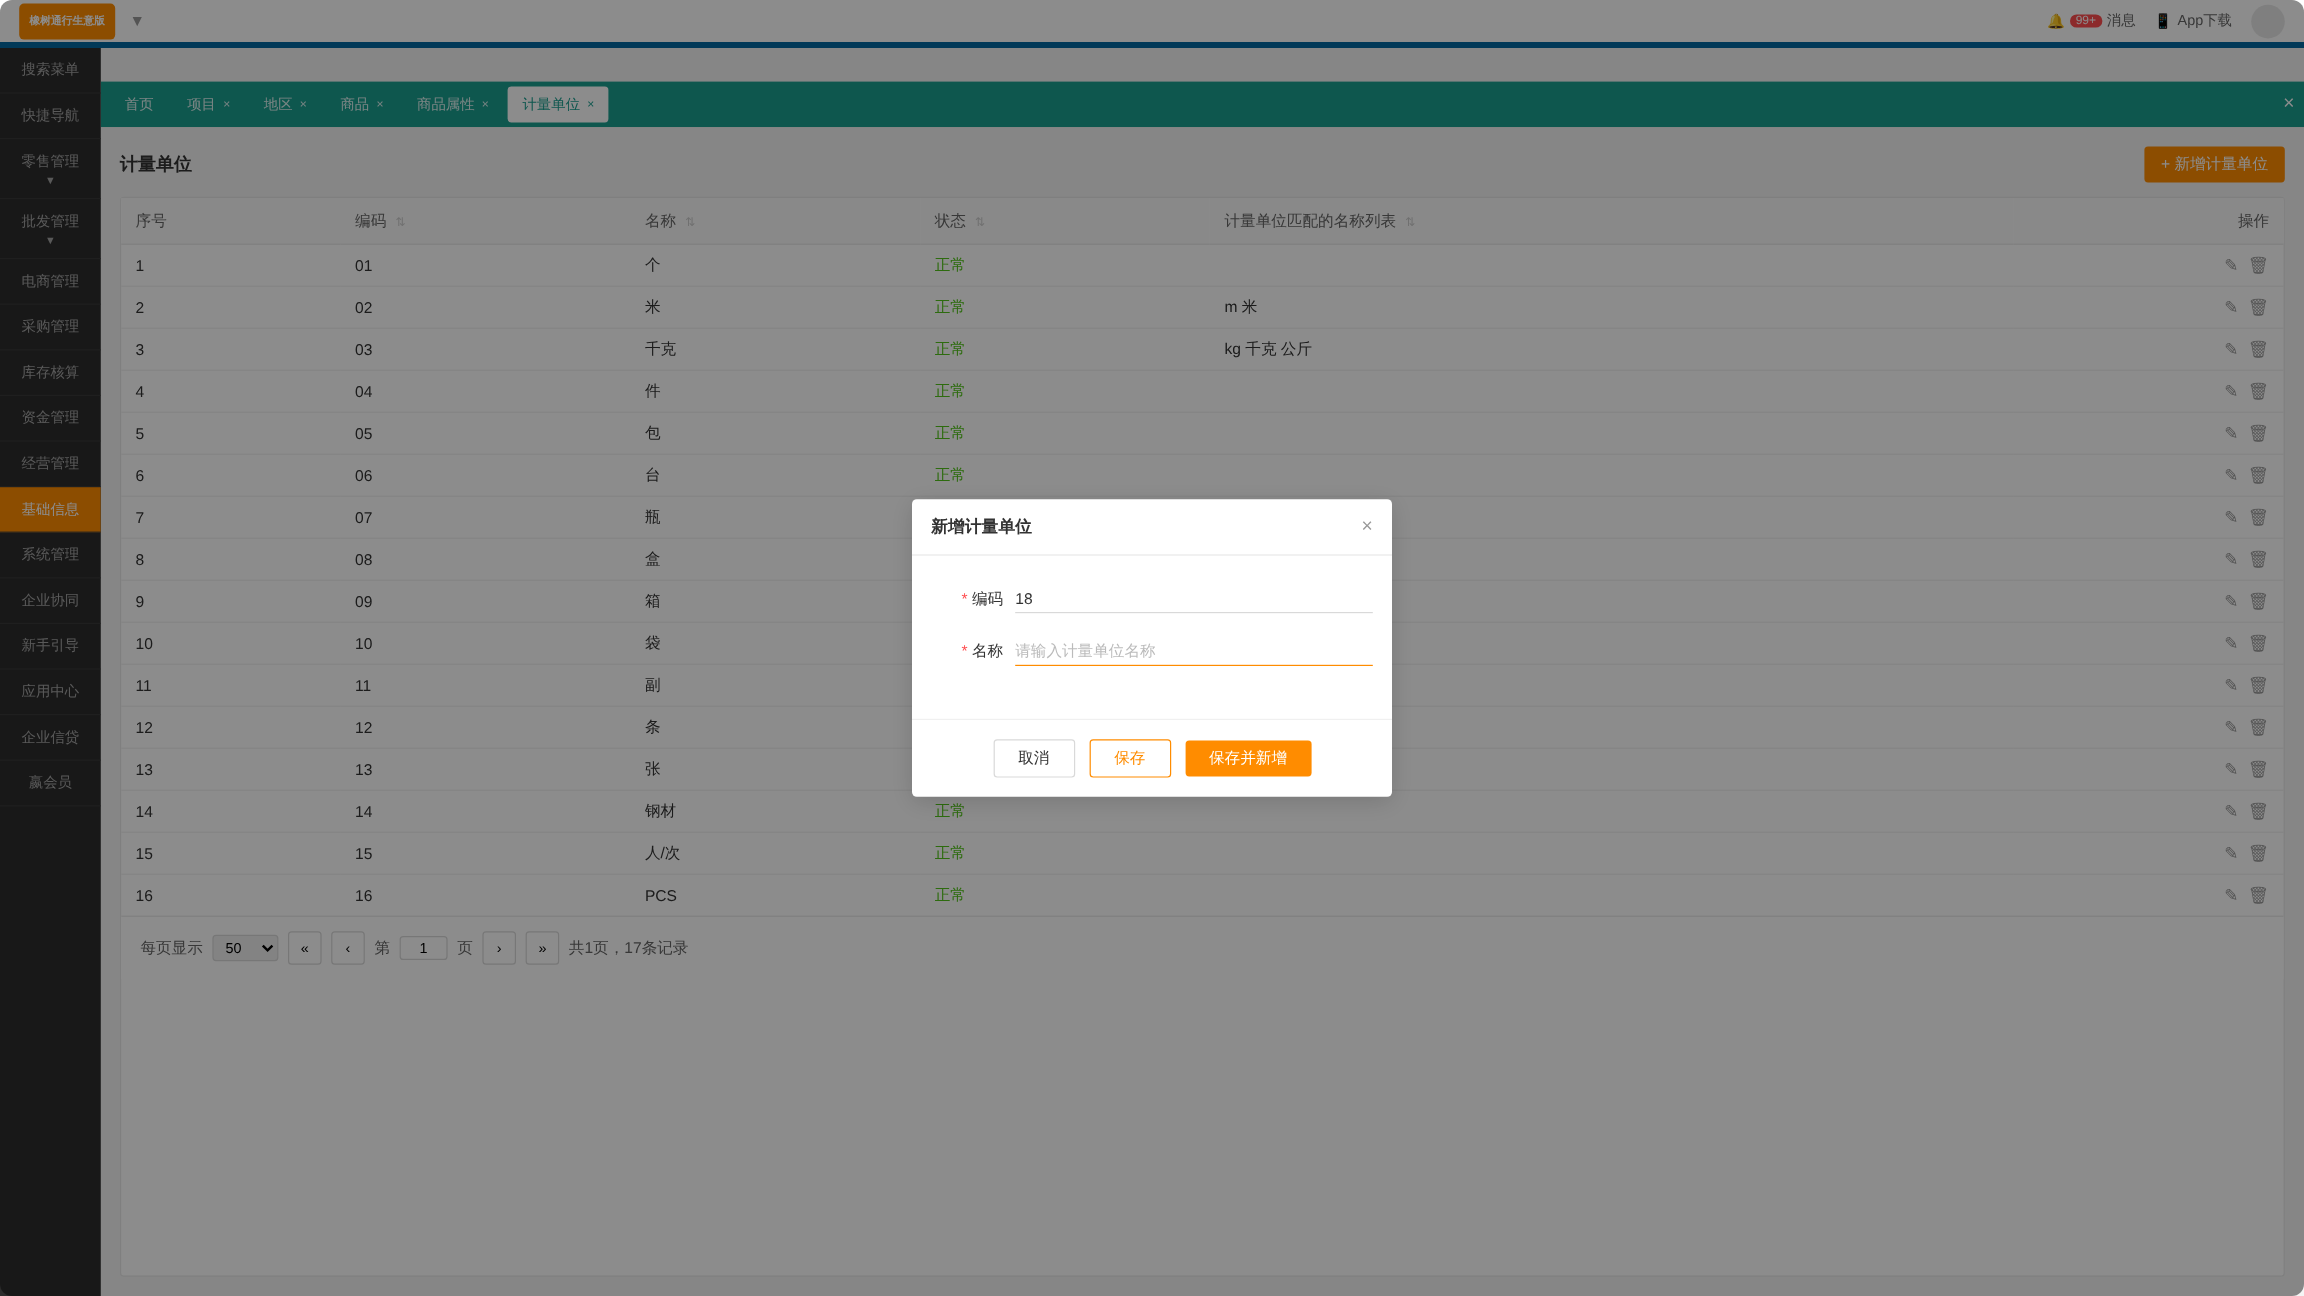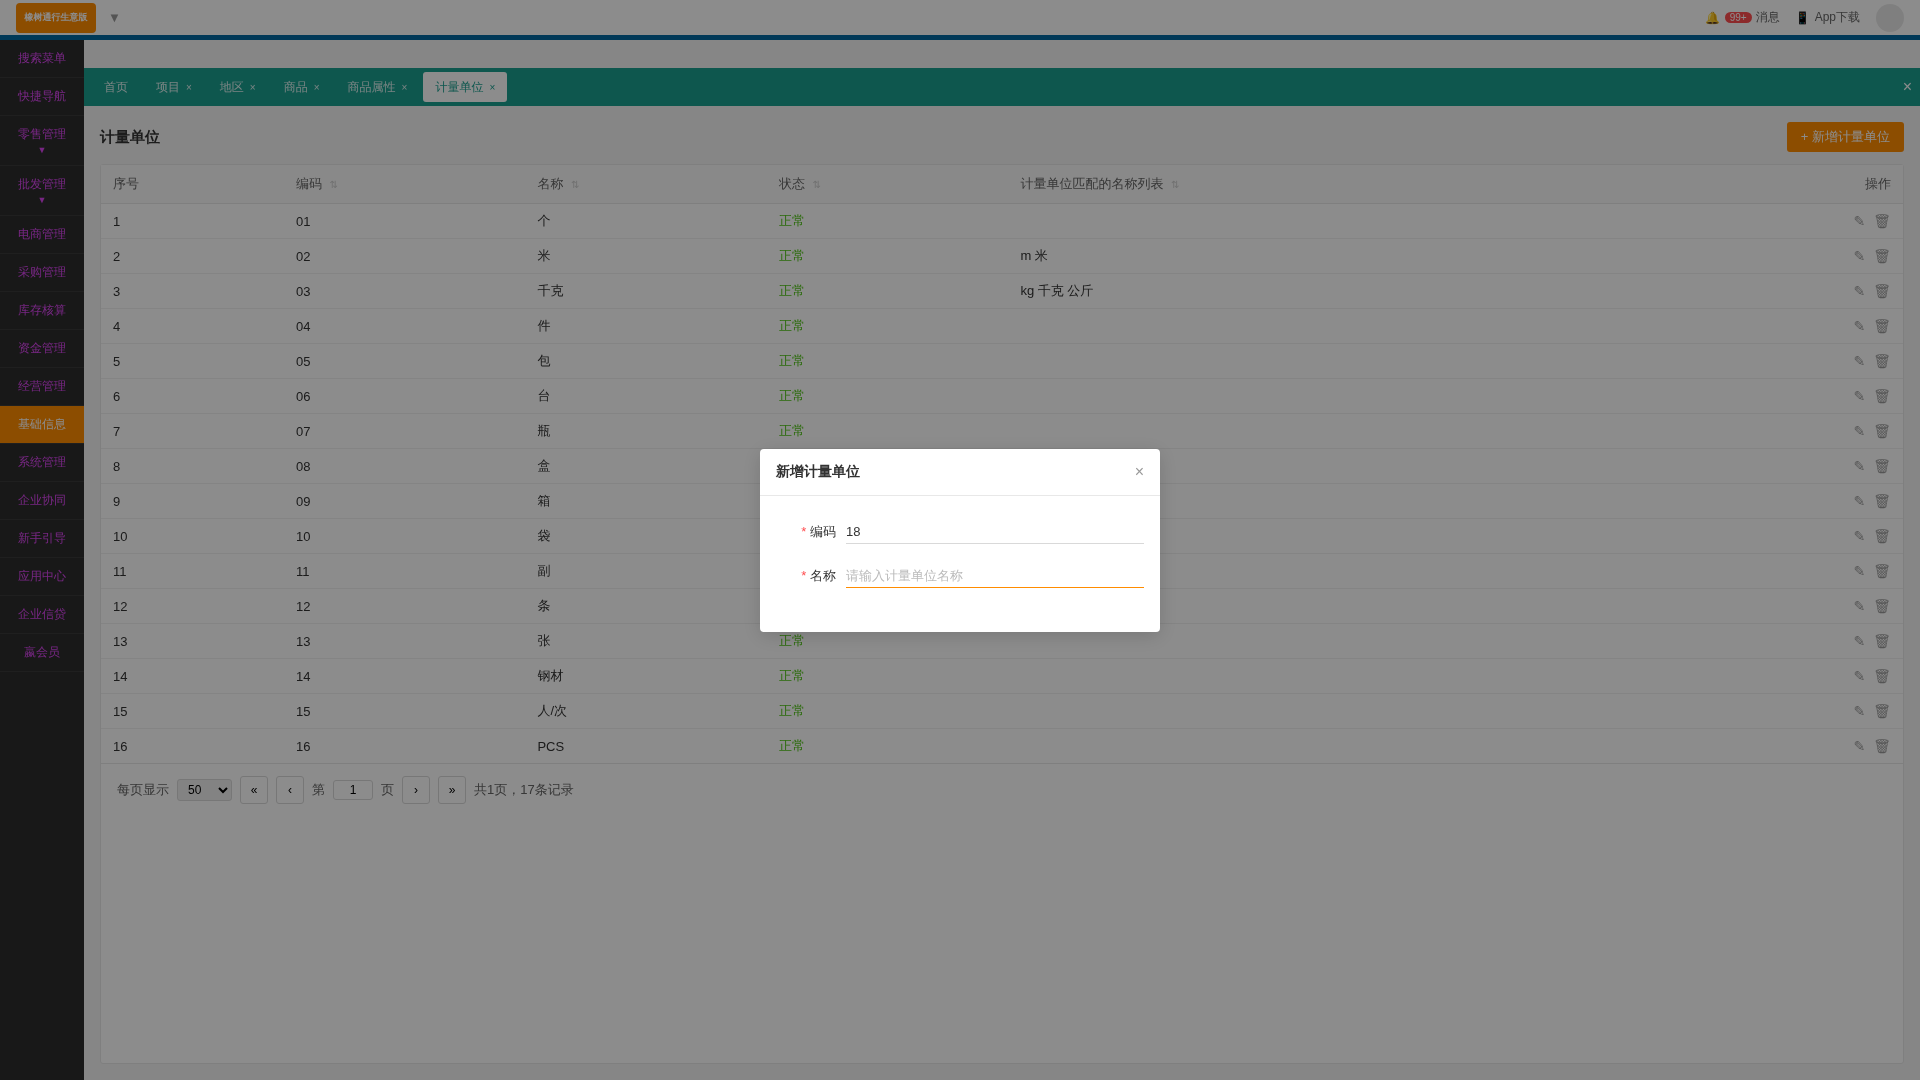--- a/index.html
+++ b/index.html
@@ -32,21 +32,21 @@
       width: 84px;
       background: #2d2d2d;
       display: flex;
       flex-direction: column;
       flex-shrink: 0;
       overflow-y: auto;
     }
     .sidebar-item {
       padding: 10px 4px;
       text-align: center;
-      color: #d946ef;
+      color: #a3a3a3;
       cursor: pointer;
       font-size: 12px;
       border-bottom: 1px solid #3a3a3a;
     }
     .sidebar-item.active { background: #ff8c00; color: #fff; }
     .sidebar-item.has-sub { display: flex; align-items: center; justify-content: center; gap: 2px; flex-direction: column; }
     .sidebar-arrow { font-size: 9px; }
 
     
     .content-area { flex: 1; display: flex; flex-direction: column; overflow: hidden; }
@@ -160,20 +160,21 @@
 
     
     .overlay {
       position: fixed;
       top: 0; left: 0; right: 0; bottom: 0;
       background: rgba(0,0,0,0.45);
       z-index: 1000;
       display: flex;
       align-items: center;
       justify-content: center;
+      border-radius: 10px;
     }
 
     
     .modal {
       background: #fff;
       border-radius: 4px;
       width: 400px;
       box-shadow: 0 4px 20px rgba(0,0,0,0.15);
     }
     .modal-header {
@@ -628,14 +629,19 @@
     <div class="modal-body">
       <div class="form-row">
         <label class="form-label required">编码</label>
         <input class="form-input" value="18" style="">
       </div>
       <div class="form-row">
         <label class="form-label required">名称</label>
         <input class="form-input active-input" placeholder="请输入计量单位名称" style="">
       </div>
     </div>
+    <div class="modal-footer">
+      <button class="btn-cancel">取消</button>
+      <button class="btn-save">保存</button>
+      <button class="btn-save-new">保存并新增</button>
+    </div>
   </div>
 </div>
 
 </body></html>

